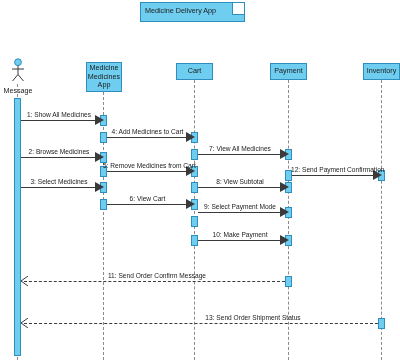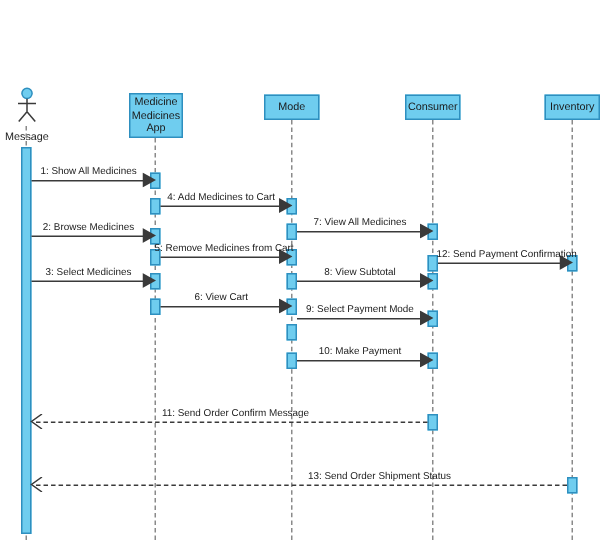--- a/index.html
+++ b/index.html
@@ -97,44 +97,48 @@
     white-space:nowrap;
     text-align:center;
   }
   .arrowhead{position:absolute;}
 </style>
 </head>
 <body>
 
 <div id="canvas">
 
+  <div class="note" style="left:140px;top:2px;width:105px;height:20px;">
+    <div class="note-fold"></div>
+    <div class="note-text">Medicine Delivery App</div>
+  </div>
 
   <div class="actor" style="left:8px;top:58px;width:20px;height:26px;">
     <svg width="20" height="26" viewBox="0 0 20 26">
       <circle cx="10" cy="4.2" r="3.4" fill="#6FCDEF" stroke="#2E8FBF" stroke-width="1"></circle>
       <line x1="10" y1="7.8" x2="10" y2="16.5" stroke="#3a3a3a" stroke-width="1"></line>
       <line x1="4" y1="11" x2="16" y2="11" stroke="#3a3a3a" stroke-width="1"></line>
       <line x1="10" y1="16.5" x2="4.5" y2="23" stroke="#3a3a3a" stroke-width="1"></line>
       <line x1="10" y1="16.5" x2="15.5" y2="23" stroke="#3a3a3a" stroke-width="1"></line>
     </svg>
   </div>
   <div class="actor-label" style="left:0px;top:86px;width:36px;">Message</div>
 
   <div class="head-box" style="left:86px;top:62px;width:36px;height:30px;flex-direction:column;">
     <span>Medicine</span>
     <span>Medicines</span>
     <span>App</span>
   </div>
 
   <div class="head-box" style="left:176px;top:63px;width:37px;height:17px;">
-    <span>Mode</span>
+    <span>Cart</span>
   </div>
 
   <div class="head-box" style="left:270px;top:63px;width:37px;height:17px;">
-    <span>Consumer</span>
+    <span>Payment</span>
   </div>
 
   <div class="head-box" style="left:363px;top:63px;width:37px;height:17px;">
     <span>Inventory</span>
   </div>
 
   <div class="lifeline" style="left:17px;top:84px;height:276px;"></div>
   <div class="lifeline" style="left:103px;top:92px;height:268px;"></div>
   <div class="lifeline" style="left:194px;top:80px;height:280px;"></div>
   <div class="lifeline" style="left:288px;top:80px;height:280px;"></div>

